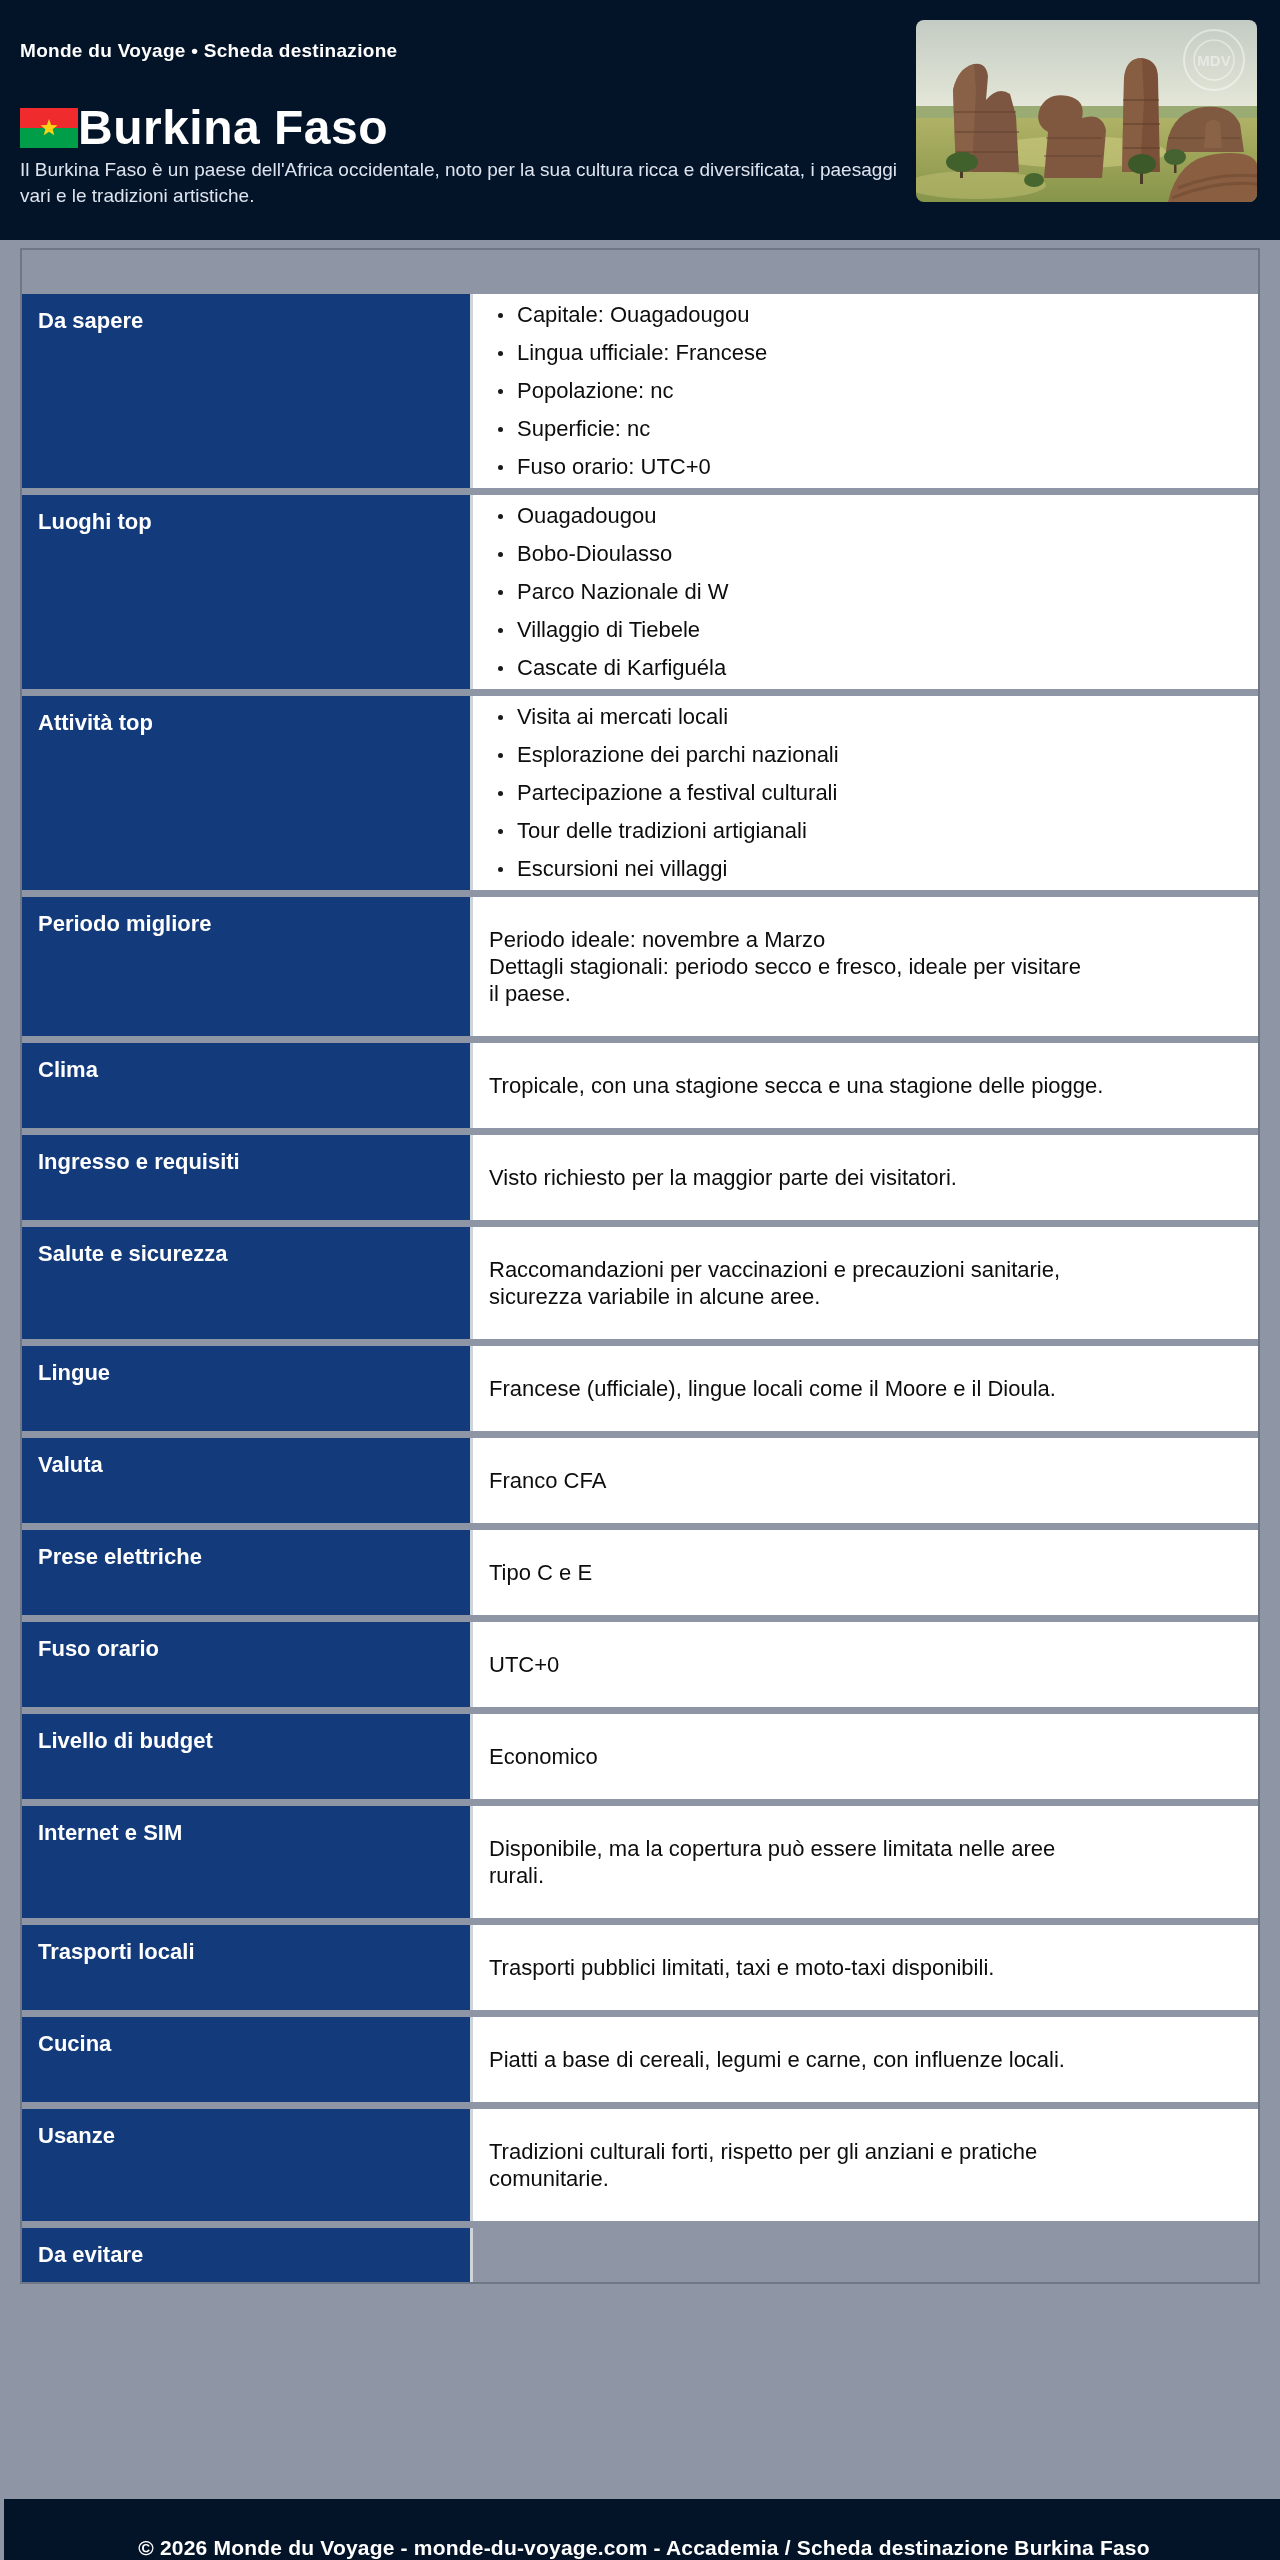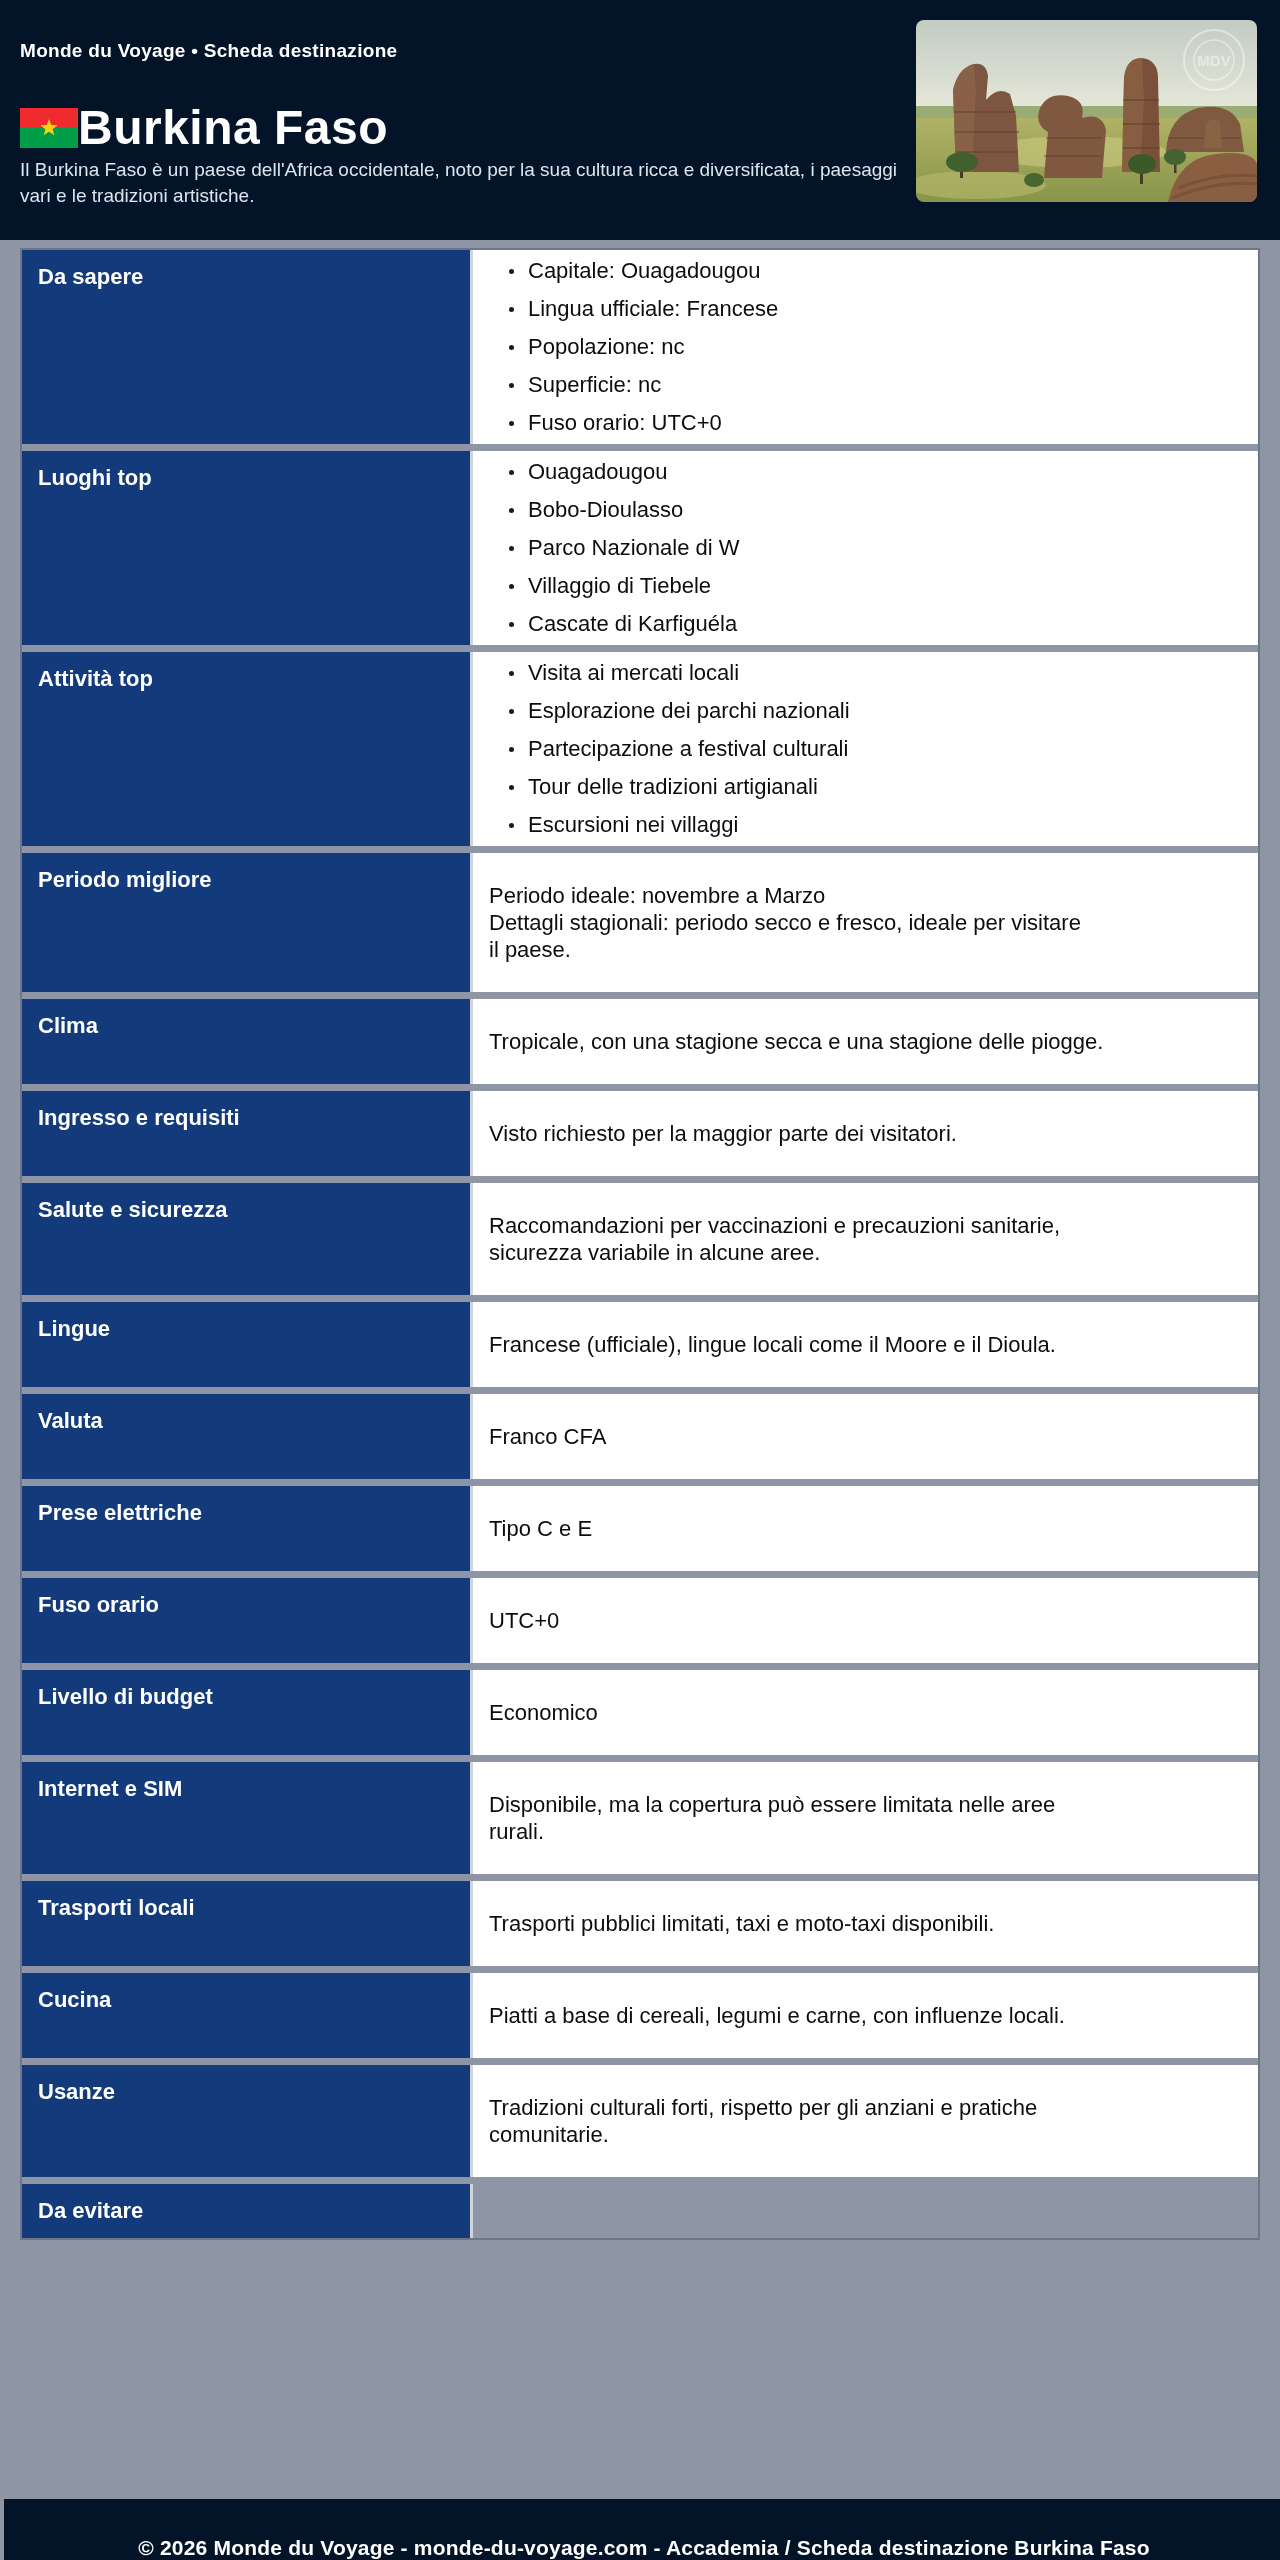--- a/index.html
+++ b/index.html
@@ -26,33 +26,33 @@
   .page-title{font-size:48px;font-weight:bold;color:#fff;line-height:1;letter-spacing:.5px;}
   .desc{position:absolute;left:20px;top:138px;width:880px;font-size:19px;line-height:26px;color:#dde4ef;}
   .photo{position:absolute;right:23px;top:20px;width:341px;height:182px;border-radius:8px;overflow:hidden;display:block;}
 
   
   .info-table{
     margin:8px 20px 0 20px;
     border:2px solid var(--table-border);
     background:var(--page-gray);
   }
-  .row{display:flex;}
+  .row{display:flex;margin-top:44px;}
   .row + .row{margin-top:7px;}
   .cell{min-height:52px;}
   .cell.label{
     width:448px;flex:none;background:var(--blue);color:#fff;
     font-weight:bold;font-size:22px;padding:14px 16px;line-height:26px;
   }
   .vgap{width:3px;flex:none;background:var(--divider);}
   .cell.content{
     flex:1;background:#fff;color:var(--ink);
     font-size:22px;padding:29px 16px;
   }
-  .cell.content.list{padding:2px 31px;}
+  .cell.content.list{padding:2px 20px;}
   .tline{line-height:27px;}
   ul.bullets{margin:0;padding:0;list-style:none;}
   .bullet-item{position:relative;line-height:38px;padding-left:24px;}
   .bullet-item::before{
     content:"";position:absolute;left:5px;top:17px;width:5px;height:5px;
     border-radius:50%;background:#1a1a1a;
   }
 
   
   .footer{

